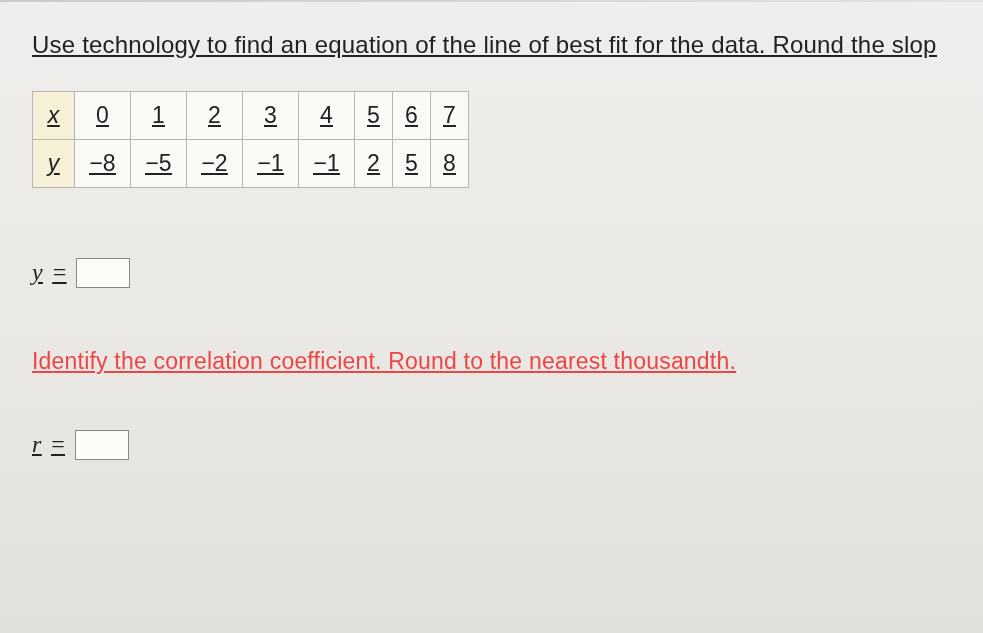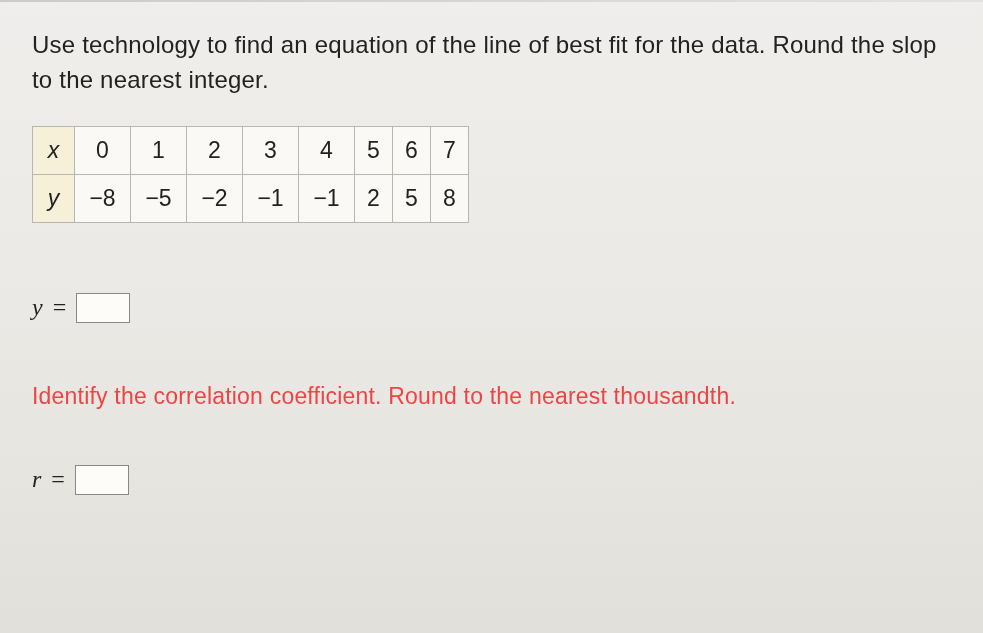--- a/index.html
+++ b/index.html
@@ -1,18 +1,19 @@
 <!DOCTYPE html>
 <html><head>
   <meta charset="utf-8">
   <style>
     * {
       margin: 0;
       padding: 0;
       box-sizing: border-box;
+      text-decoration: underline;
     }
     body {
       width: 983px;
       height: 633px;
       background: linear-gradient(to bottom, #f0eeec 0%, #ebe9e5 50%, #e2e0da 100%);
       font-family: Arial, Helvetica, sans-serif;
       color: #2a2a2a;
       padding: 28px 32px;
       overflow: hidden;
       position: relative;
@@ -90,21 +91,20 @@
       background: linear-gradient(to right, rgba(120,120,120,0.3), rgba(120,120,120,0.1));
     }
   </style>
 </head>
 <body>
 
 <div class="top-divider"></div>
 
 <div class="question-text">
   <span>Use technology to find an equation of the line of best fit for the data. Round the slop</span><br>
-  <span>to the nearest integer.</span>
 </div>
 
 <table class="data-table">
   <tbody>
       <tr>
     <td class="header-cell">x</td>
     <td class="c0">0</td>
     <td class="c1">1</td>
     <td class="c2">2</td>
     <td class="c3">3</td>

